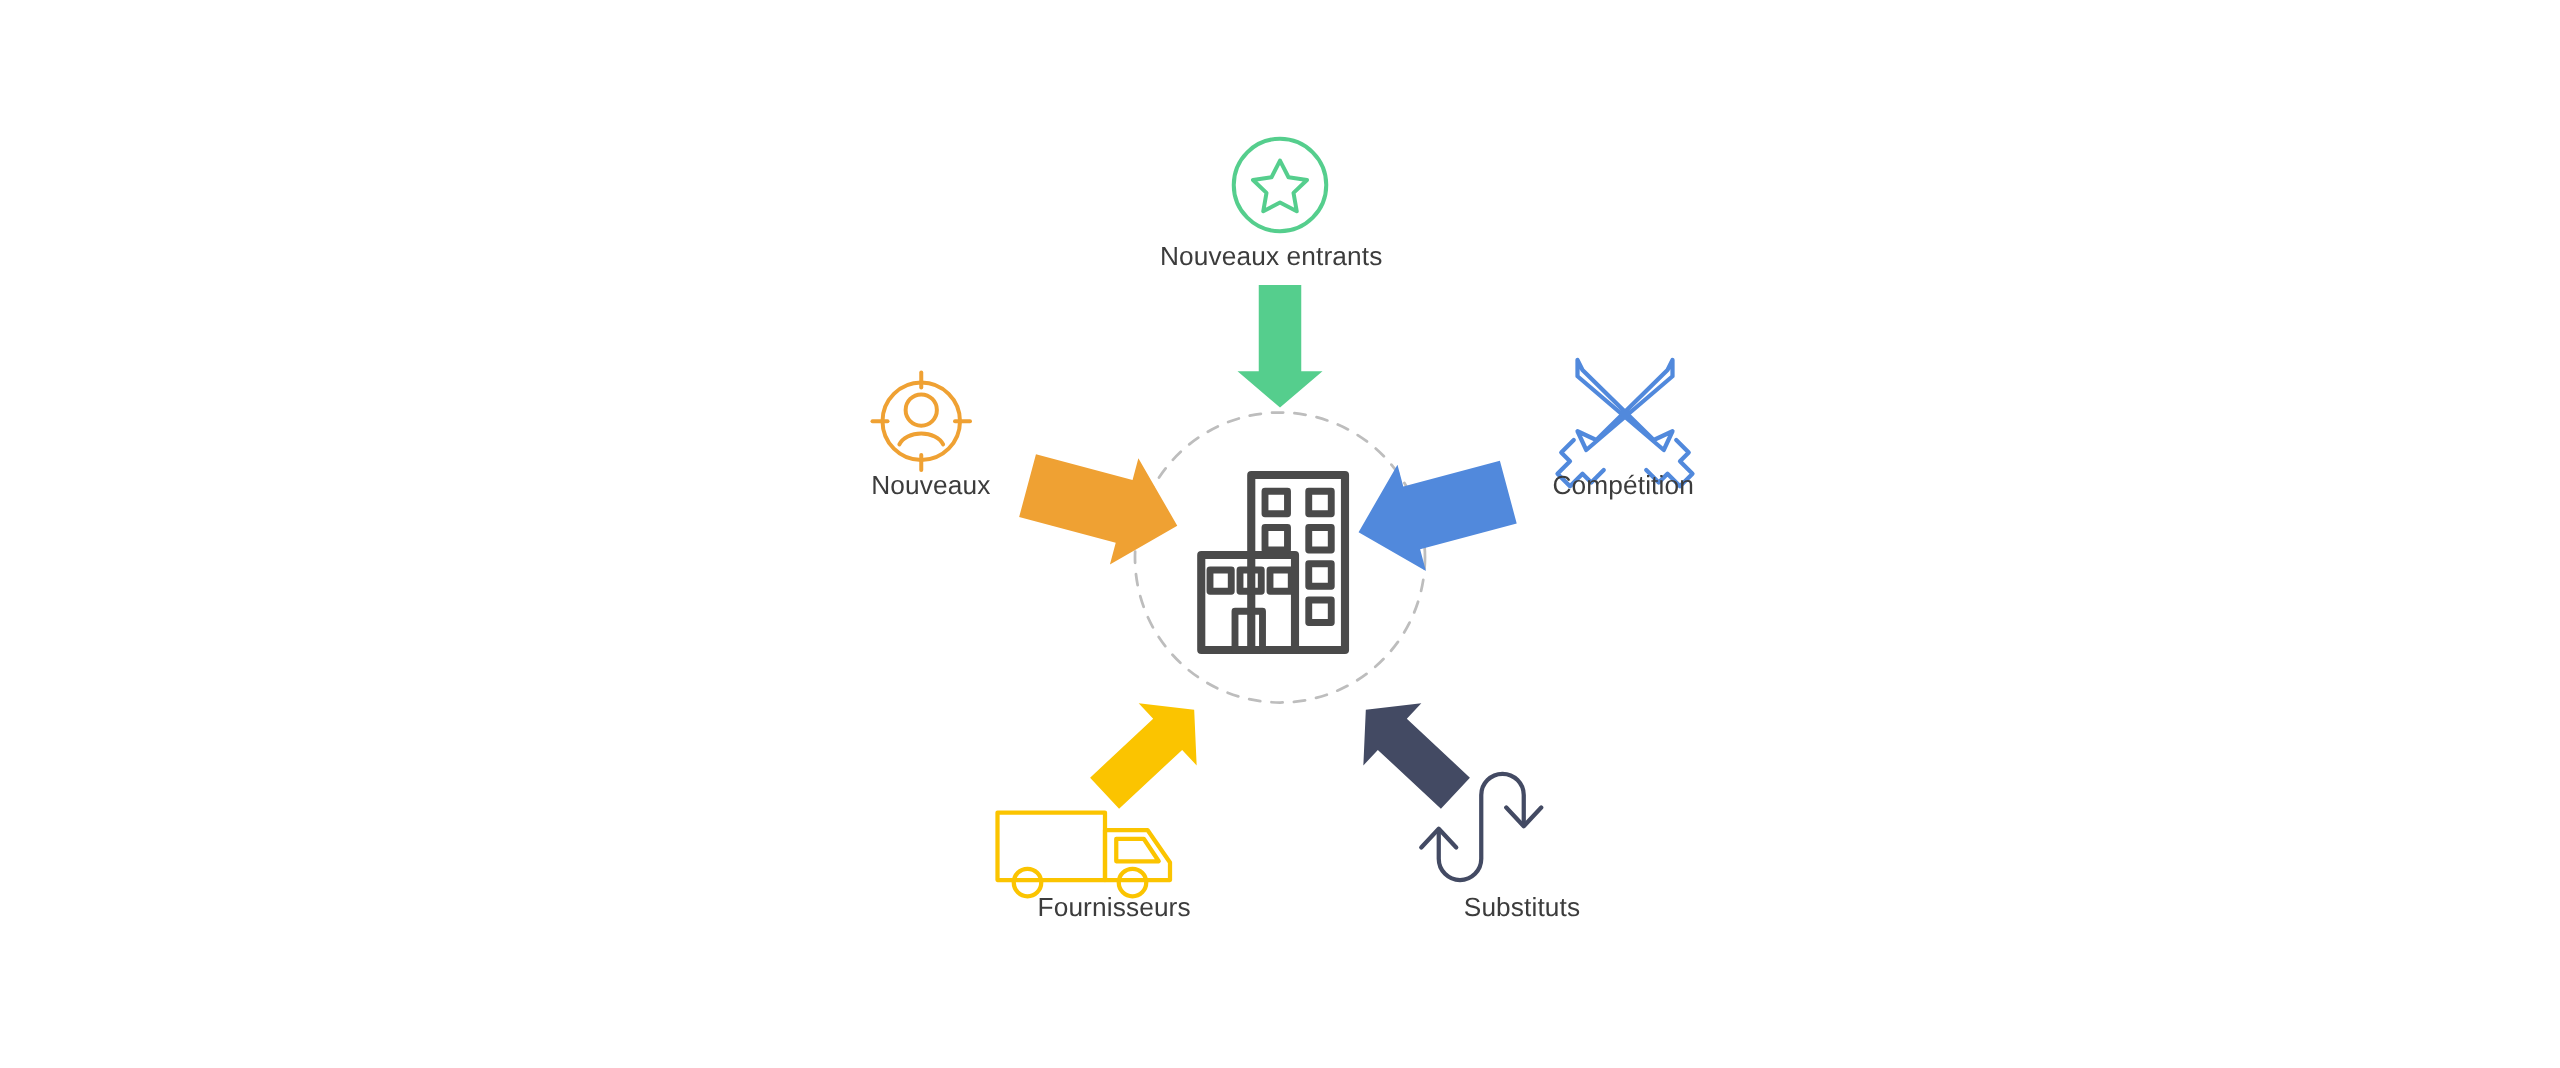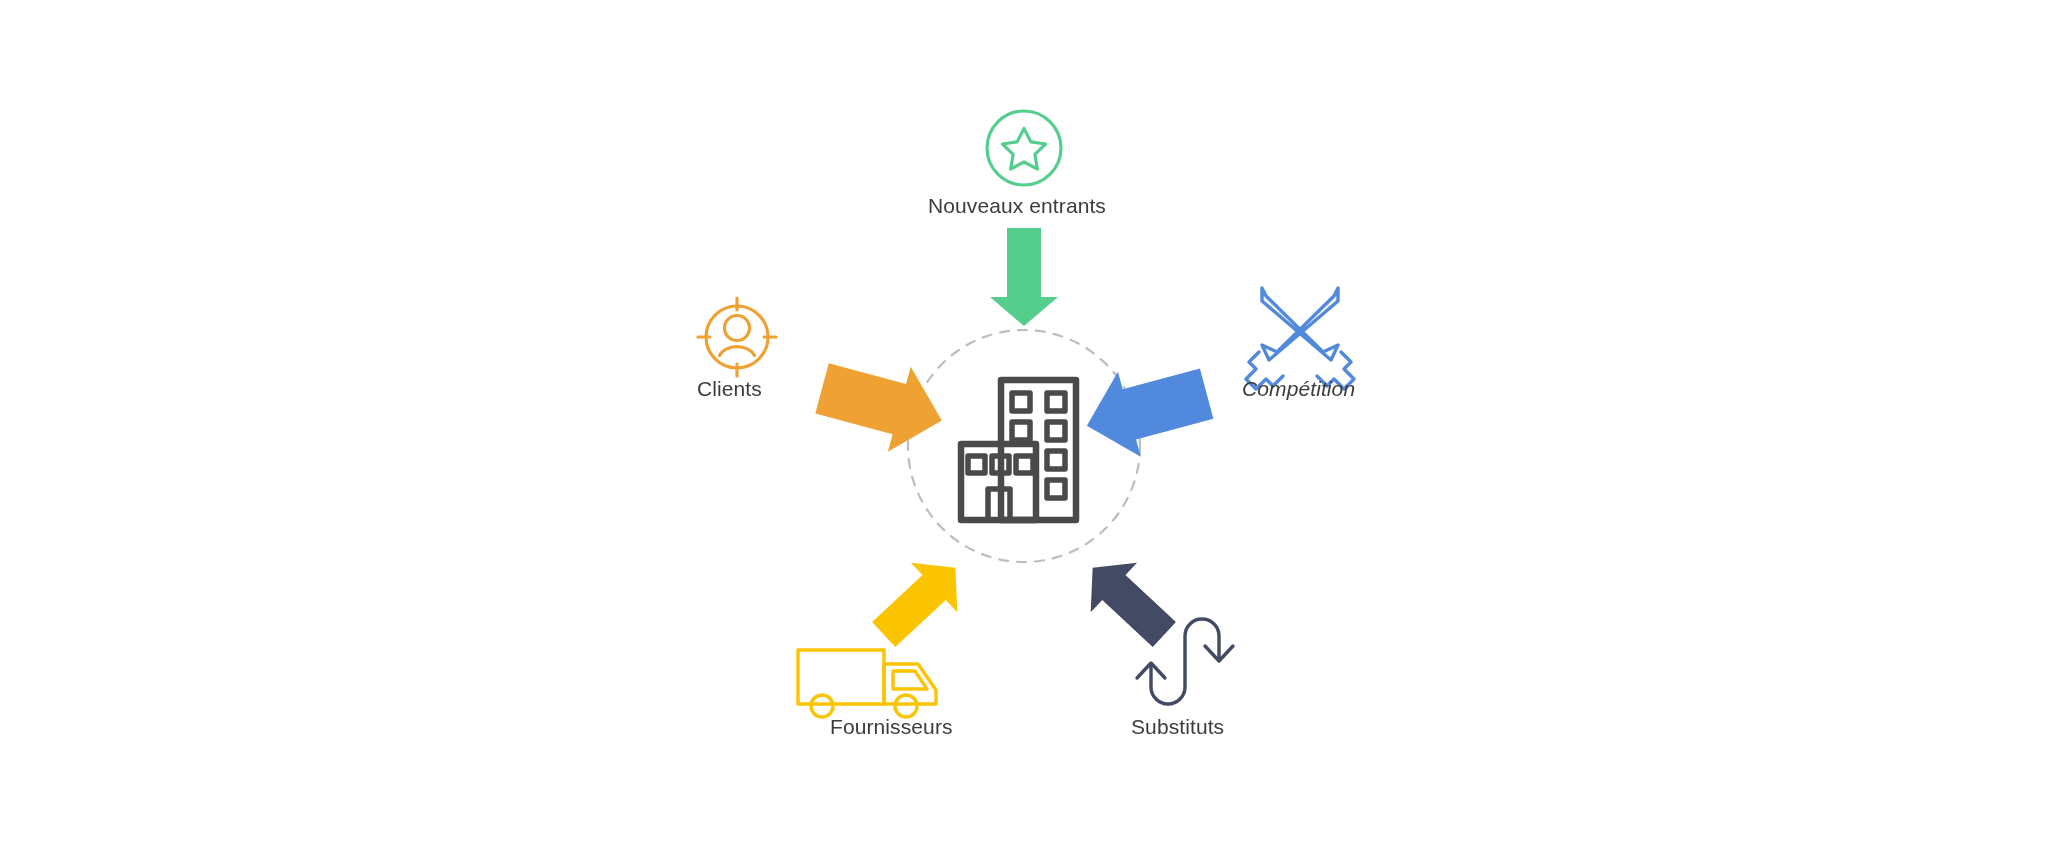--- a/index.html
+++ b/index.html
@@ -31,23 +31,23 @@
     position: absolute;
     font-family: "Liberation Sans", sans-serif;
     font-size: 21px;
     color: #3c3c3c;
     white-space: nowrap;
     letter-spacing: 0.1px;
     line-height: 1;
   }
   .lbl-new-entrants { left: 928px; top: 195px; }
   .lbl-clients      { left: 697px; top: 378px; }
-  .lbl-competition  { left: 1242px; top: 378px; font-style: italic; }
+  .lbl-competition  { left: 1242px; top: 378px; }
   .lbl-suppliers    { left: 786px; top: 716px; margin-left: 44px; }
-  .lbl-substitutes  { left: 1131px; top: 716px; }
+  .lbl-substitutes  { left: 1171px; top: 716px; }
 </style>
 </head>
 <body>
 
 <div id="canvas">
 
   <svg id="diagram-svg" viewBox="0 0 2048 854">
 
     <circle cx="1024" cy="446" r="116" fill="none" stroke="#bdbdbd" stroke-width="2.2" stroke-dasharray="9 9" stroke-linecap="round"></circle>
 
@@ -162,21 +162,21 @@
         <path d="M1205 646 L1219 661 L1233 646"></path>
       </g>
 
       <polygon fill="#434a63" transform="rotate(-47 1138 610)" points="1121,646 1155,646 1155,577 1172,577 1138,548 1104,577 1121,577"></polygon>
     </g>
 
   </svg>
 
   <div class="force-label lbl-new-entrants">Nouveaux entrants</div>
 
-  <div class="force-label lbl-clients">Clients</div>
+  <div class="force-label lbl-clients">Nouveaux</div>
 
   <div class="force-label lbl-competition">Compétition</div>
 
   <div class="force-label lbl-suppliers">Fournisseurs</div>
 
   <div class="force-label lbl-substitutes">Substituts</div>
 
 </div>
 
 </body></html>

